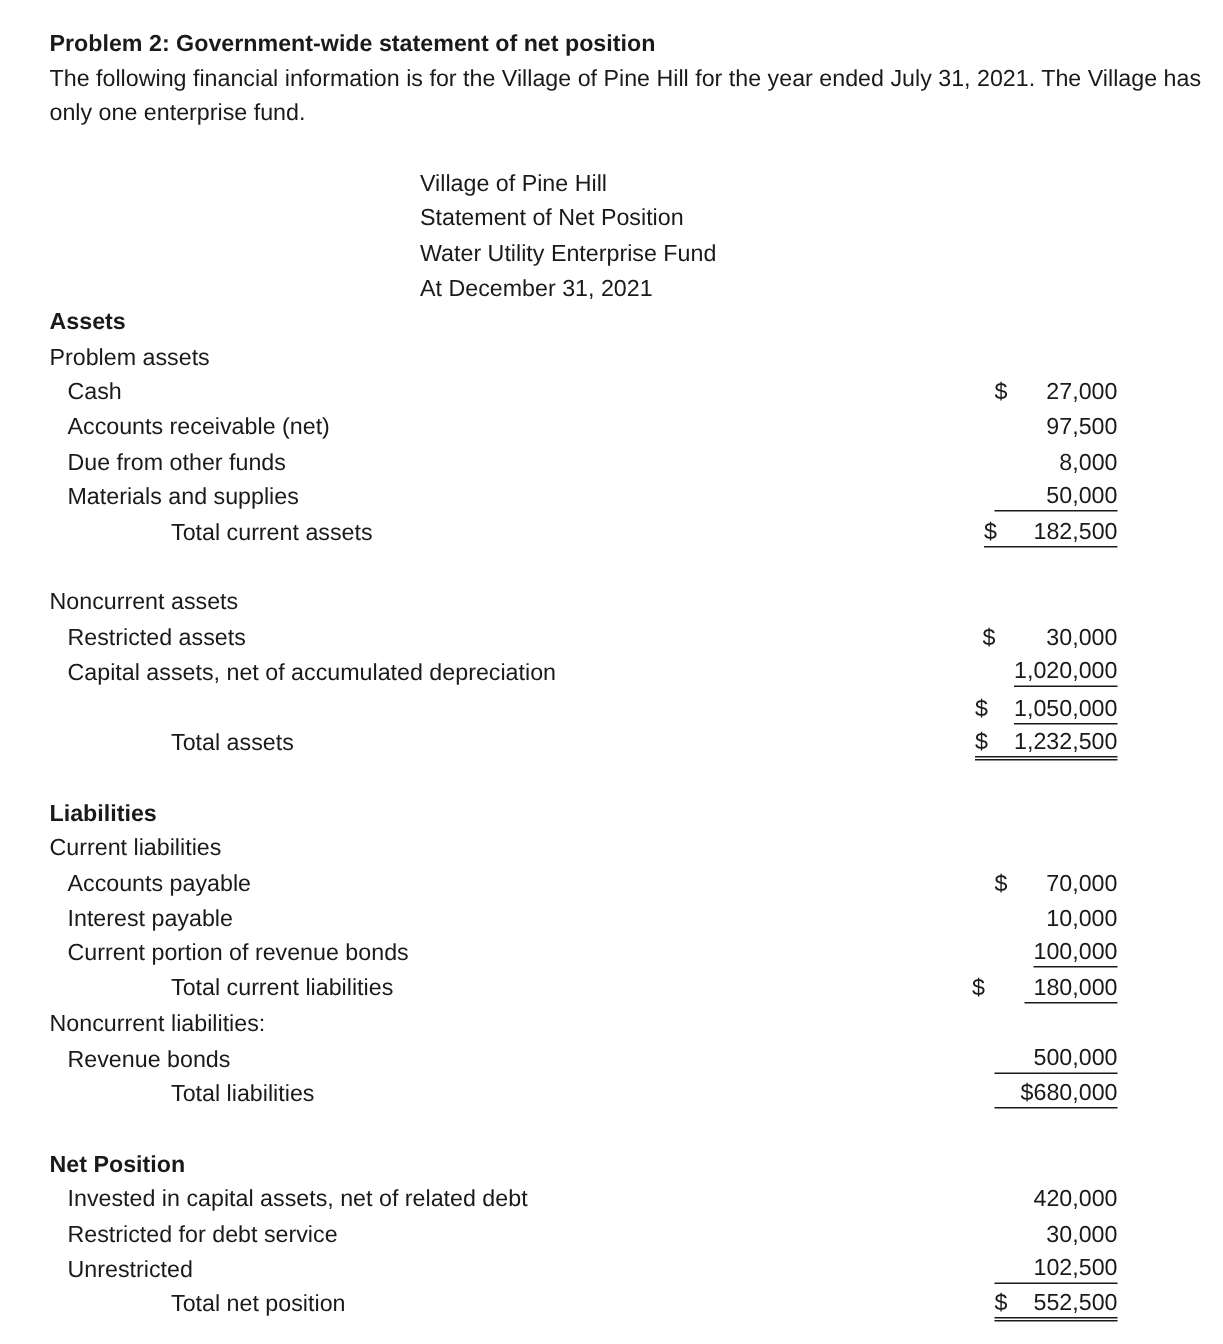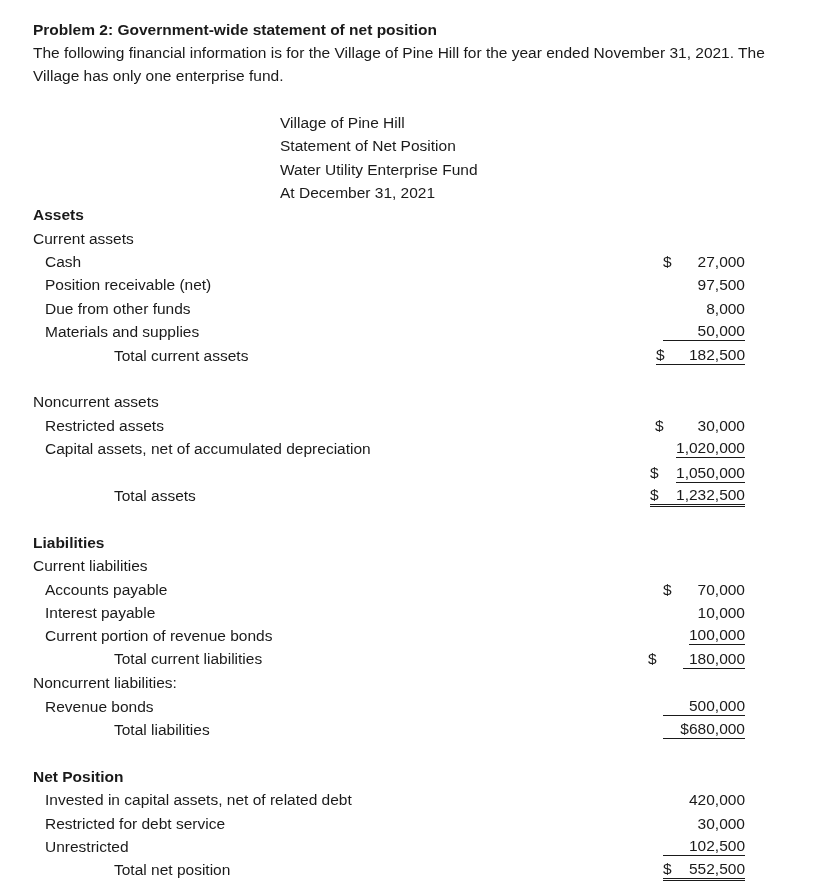--- a/index.html
+++ b/index.html
@@ -62,46 +62,46 @@
       left: 0;
     }
     .u1 { border-bottom: 1px solid #1a1a1a; line-height: 19px; }
     .u2 { border-bottom: 3px double #1a1a1a; line-height: 19px; }
   </style>
 </head>
 <body>
 
 <div class="intro">
   <span class="title">Problem 2: Government-wide statement of net position</span>
-  <span>The following financial information is for the Village of Pine Hill for the year ended November 31, 2021. The Village has only one enterprise fund.</span>
+  <span>The following financial information is for the Village of Pine Hill for the year ended July 31, 2021. The Village has only one enterprise fund.</span>
 </div>
 
 <div class="header-block">
   <div>Village of Pine Hill</div>
   <div>Statement of Net Position</div>
   <div>Water Utility Enterprise Fund</div>
   <div>At December 31, 2021</div>
 </div>
 
 <div class="row" style="top:203px">
   <span class="label lvl0 bold">Assets</span>
 </div>
 <div class="row" style="top:227px">
-  <span class="label lvl0">Current assets</span>
+  <span class="label lvl0">Problem assets</span>
 </div>
 
 <div class="row" style="top:250px">
   <span class="label lvl1">Cash</span>
   <span class="amt" style="width:82px">
     <span class="dollar">$</span>
     <span>27,000</span>
   </span>
 </div>
 <div class="row" style="top:273px">
-  <span class="label lvl1">Position receivable (net)</span>
+  <span class="label lvl1">Accounts receivable (net)</span>
   <span class="amt">97,500</span>
 </div>
 <div class="row" style="top:297px">
   <span class="label lvl1">Due from other funds</span>
   <span class="amt">8,000</span>
 </div>
 <div class="row" style="top:320px">
   <span class="label lvl1">Materials and supplies</span>
   <span class="amt u1" style="width:82px;top:1px">50,000</span>
 </div>

